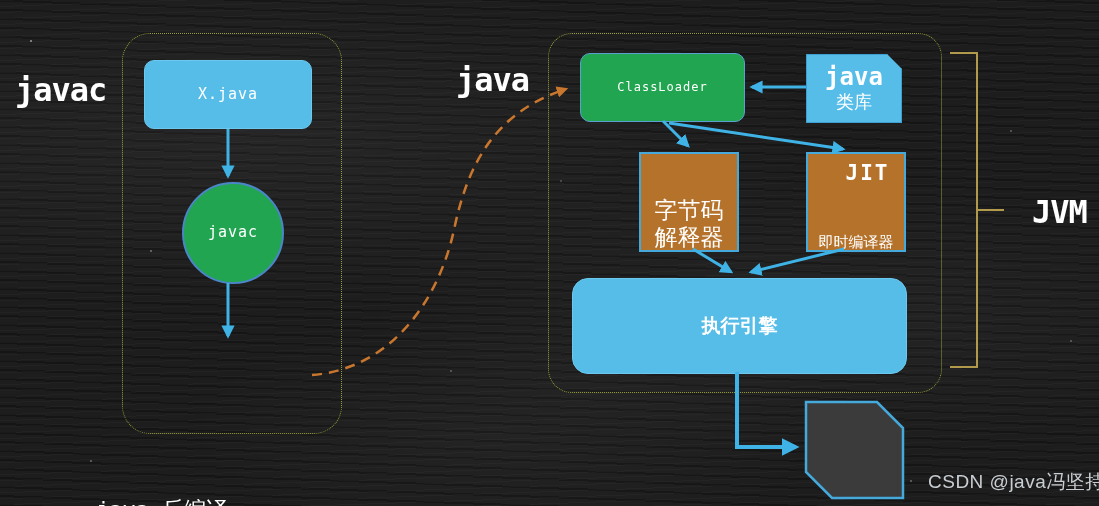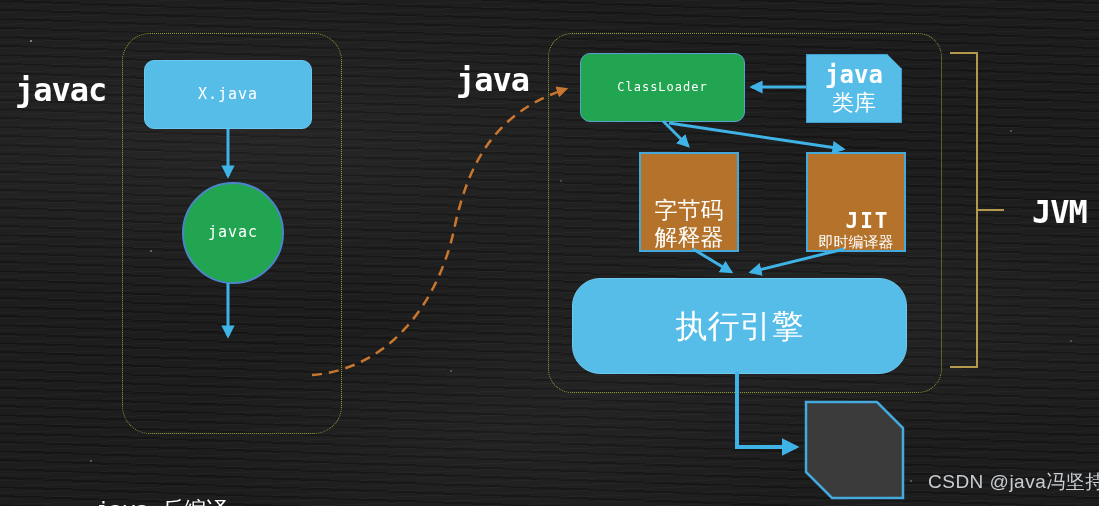--- a/index.html
+++ b/index.html
@@ -64,34 +64,34 @@
     <span>javac</span>
   </div>
 
   <div class="node green mono-sm" style="left:580px;top:53px;width:163px;height:67px;font-size:12px;">
     <span>ClassLoader</span>
   </div>
 
   <div class="node" style="left:806px;top:54px;width:94px;height:67px;background:#55BDE8;
        border:1.5px solid #3e9fd0;clip-path:polygon(0 0, calc(100% - 15px) 0, 100% 15px, 100% 100%, 0 100%);">
     <span style="font-size:24px;font-weight:bold;">java</span>
-    <span class="cjk" style="font-size:22px;">类库</span>
+    <span class="cjk" style="font-size:18px;">类库</span>
   </div>
 
   <div class="node brown cjk" style="left:639px;top:152px;width:96px;height:96px;font-size:23px;">
     <span>字节码</span>
     <span>解释器</span>
   </div>
 
   <div class="node brown" style="left:806px;top:152px;width:96px;height:96px;">
     <span style="font-size:21px;font-weight:bold;letter-spacing:2px;margin-left:23px;">JIT</span>
-    <span class="cjk" style="font-size:15px;">即时编译器</span>
+    <span class="cjk" style="font-size:15px;margin-top:48px;">即时编译器</span>
   </div>
 
-  <div class="node blue cjk" style="left:572px;top:278px;width:333px;height:94px;font-size:32px;border-radius:28px;">
+  <div class="node blue cjk" style="left:572px;top:278px;width:333px;height:94px;font-size:19px;border-radius:16px;font-weight:bold;">
     <span>执行引擎</span>
   </div>
 
   <div class="node" style="left:806px;top:402px;width:97px;height:96px;line-height:1.25;">
     <span style="font-size:21px;font-weight:bold;">OS</span>
     <span class="cjk" style="font-size:21px;">硬件</span>
   </div>
 
   <div class="watermark">CSDN @java冯坚持</div>
 

